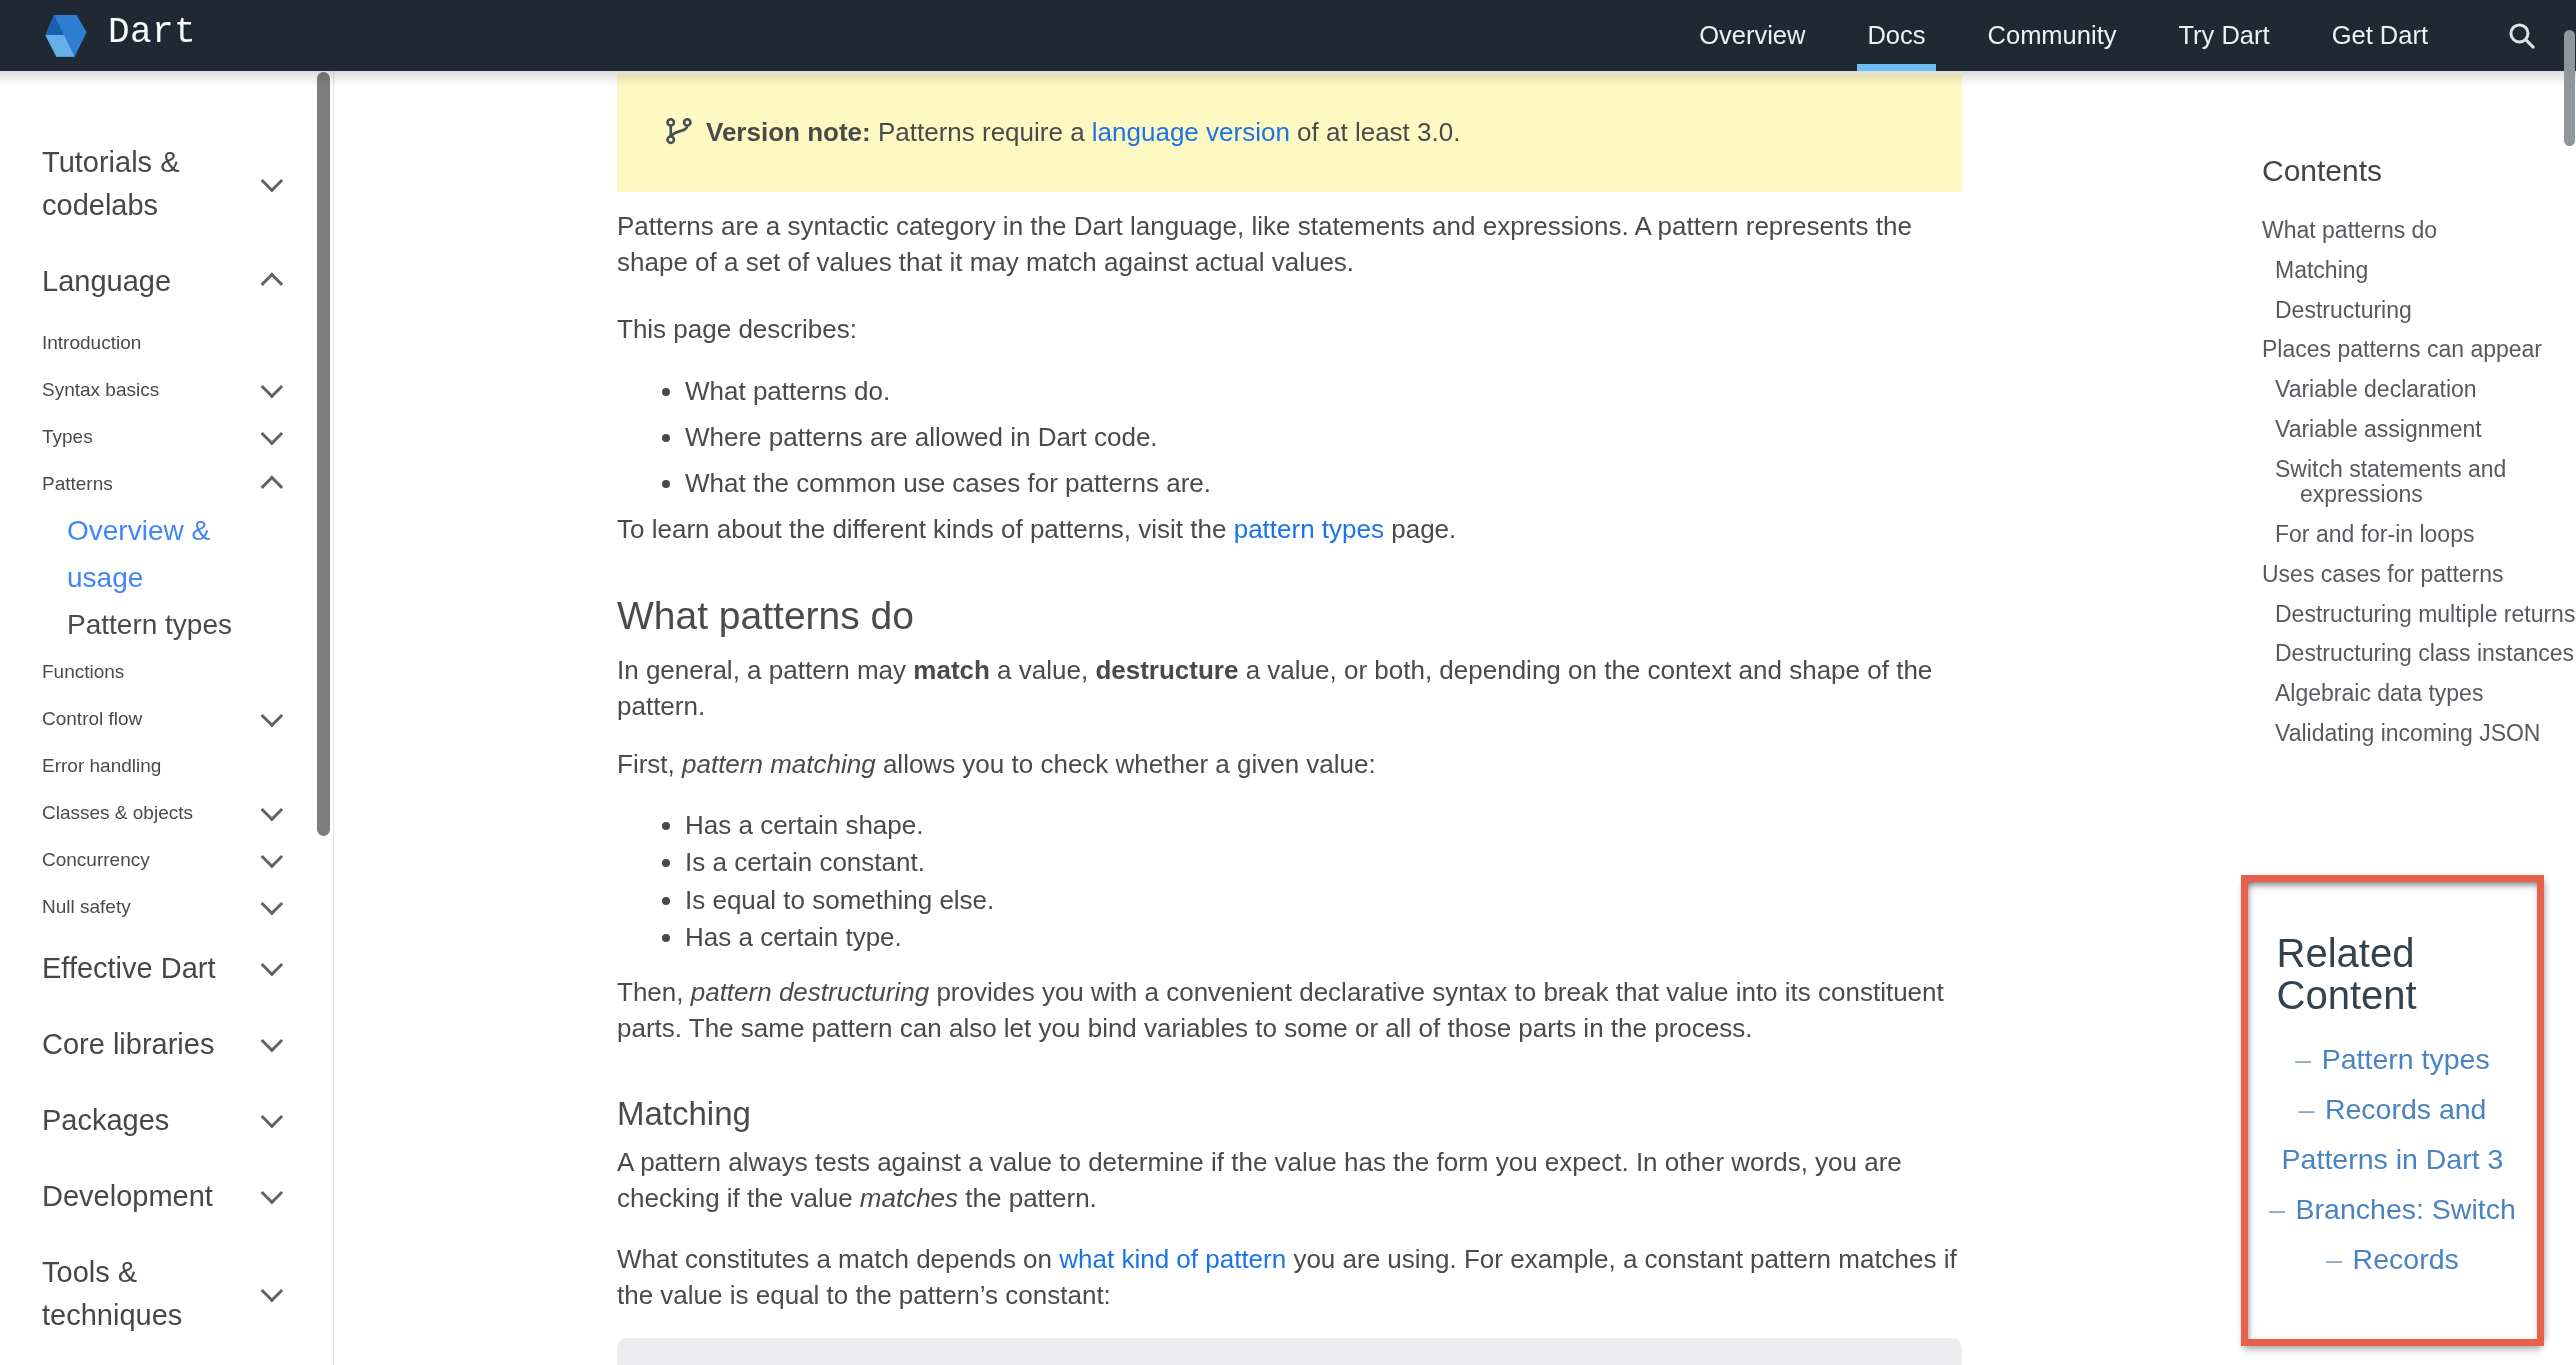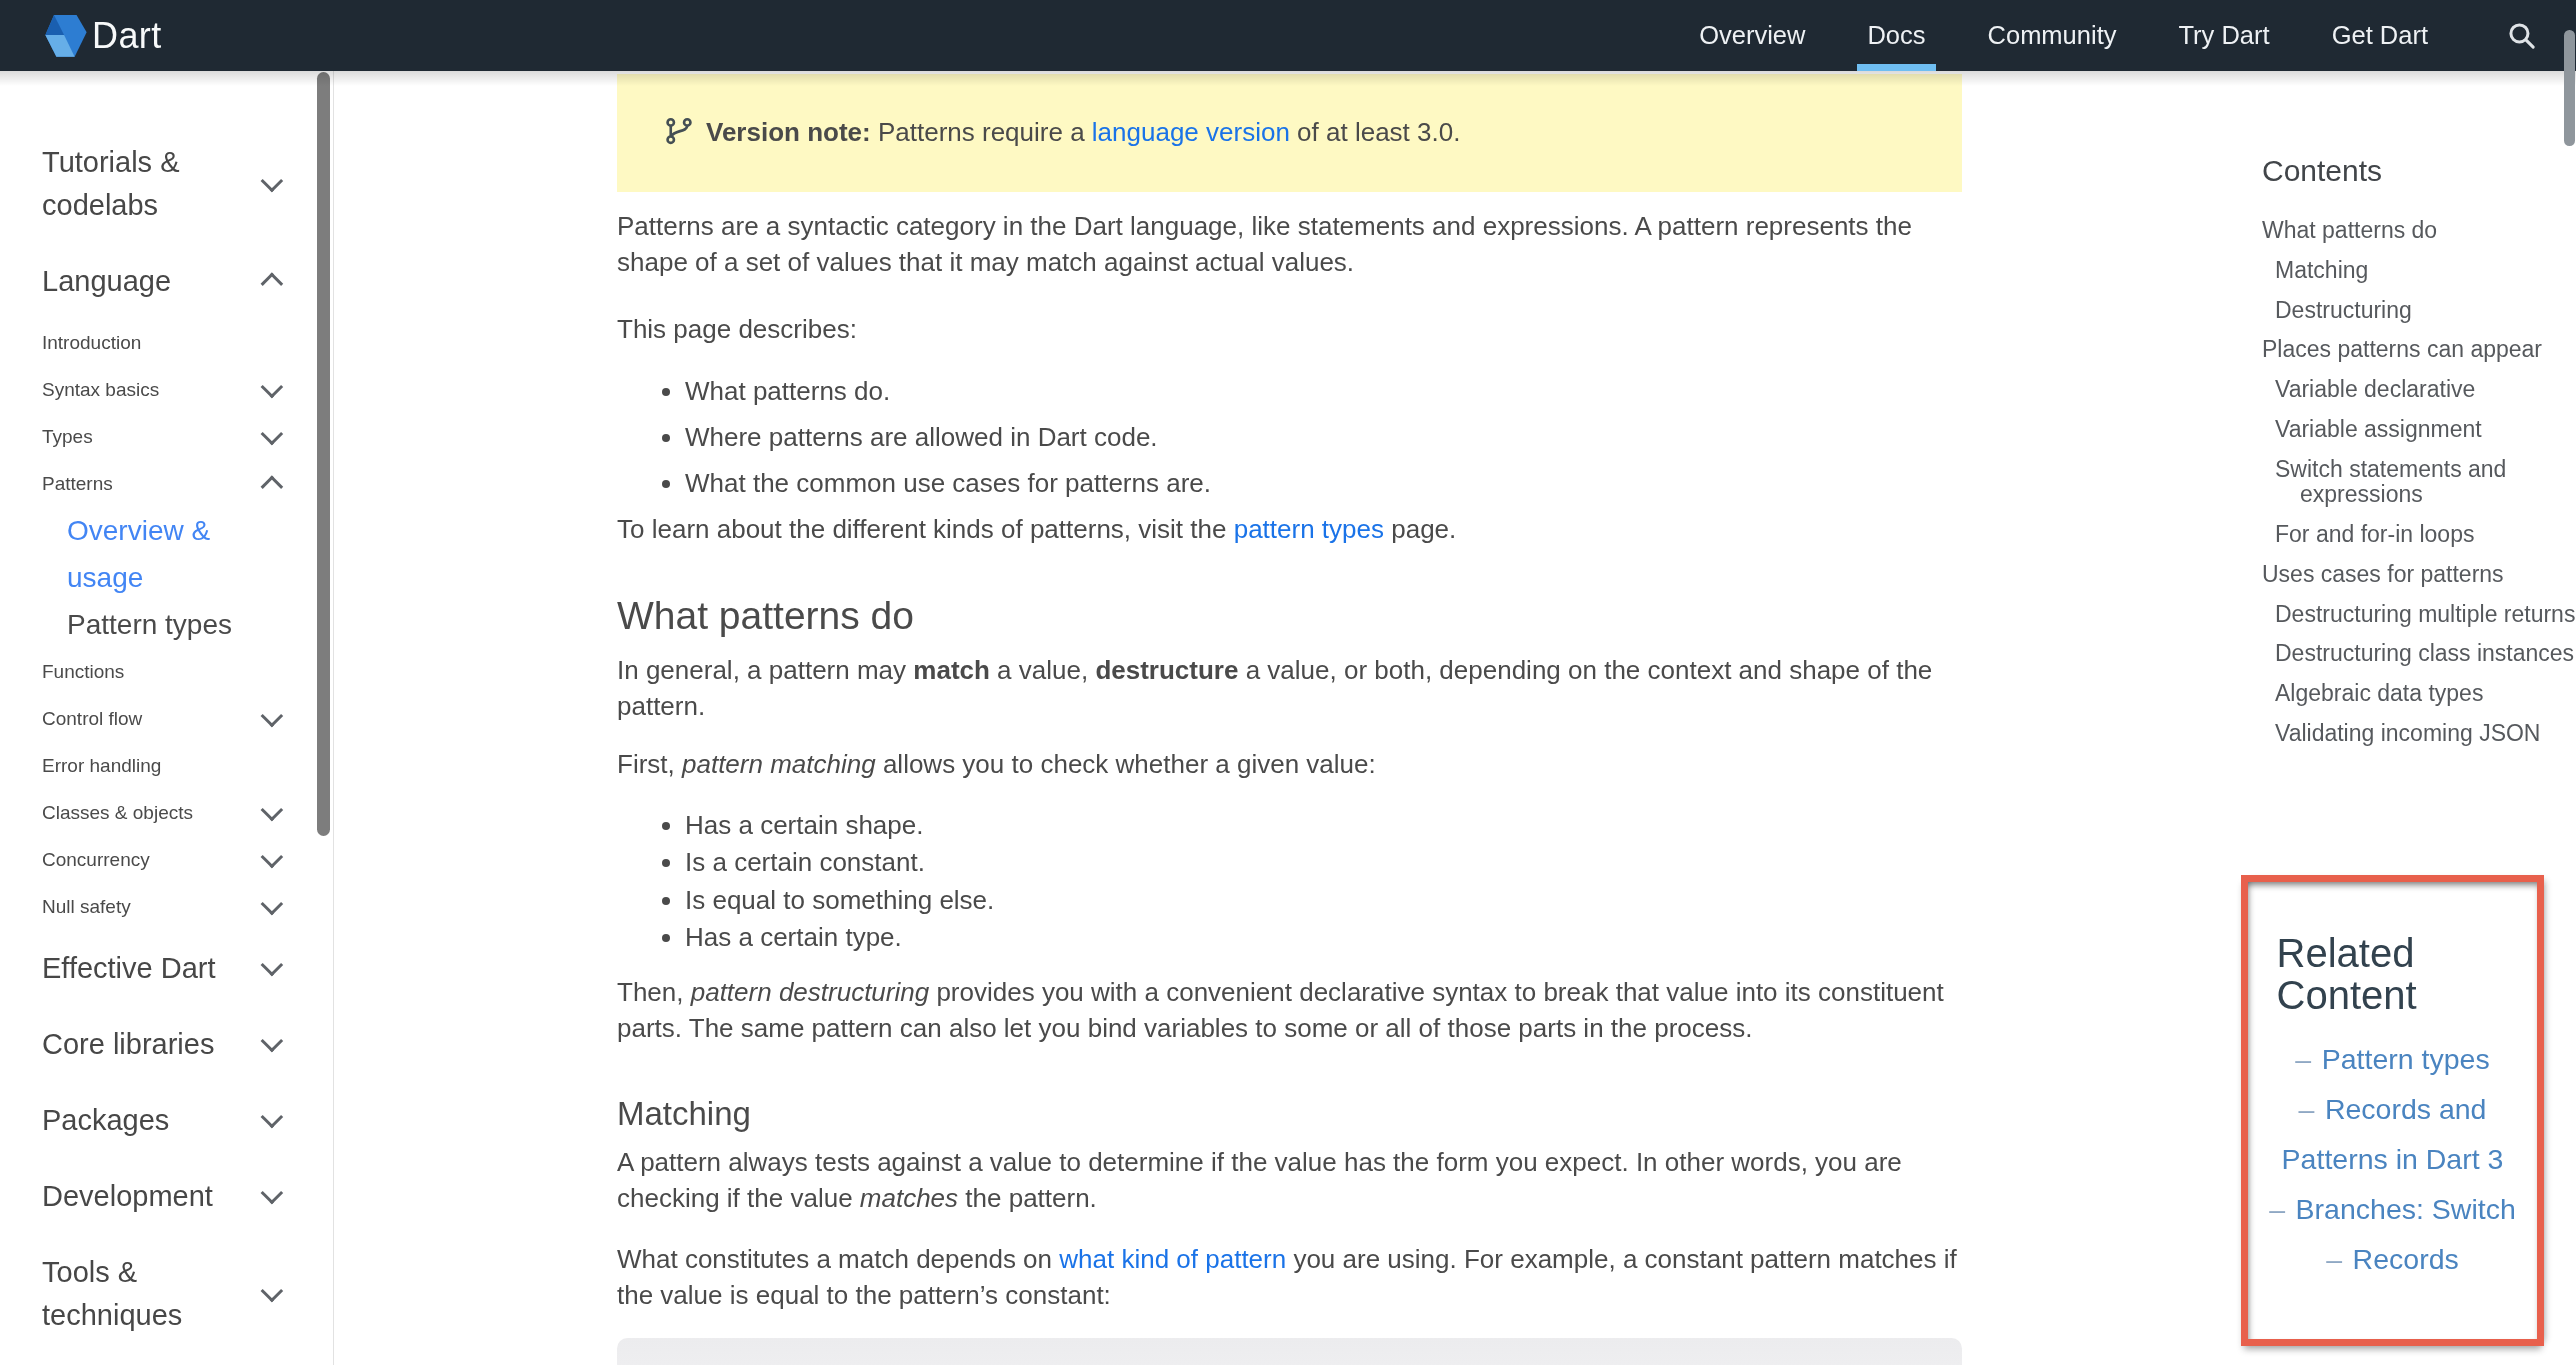--- a/index.html
+++ b/index.html
@@ -5,21 +5,21 @@
   html,body{margin:0;padding:0;}
   body{
     width:2576px;height:1365px;position:relative;overflow:hidden;
     background:#ffffff;font-family:"Liberation Sans",sans-serif;color:#4a4a4a;
   }
   
   .site-header{
     position:absolute;top:0;left:0;width:2576px;height:71px;background:#1f2933;
     display:flex;align-items:center;padding:0 38px 0 42px;box-sizing:border-box;z-index:30;
   }
-  .logo{display:flex;align-items:center;gap:2px;}
+  .logo{display:flex;align-items:flex-start;gap:18px;font-family:Liberation Mono, monospace;}
   .logo svg{width:48px;height:48px;display:block;}
   .logo-text{color:#f7f9fa;font-size:36px;font-weight:500;letter-spacing:0.4px;}
   .top-nav{margin-left:auto;display:flex;align-items:center;gap:53px;height:100%;}
   .nav-item{
     position:relative;color:#eef1f4;font-size:25.5px;font-weight:400;height:100%;
     display:flex;align-items:center;padding:0 4.5px;cursor:pointer;
   }
   .nav-item.active::after{
     content:"";position:absolute;left:-6px;right:-6px;bottom:0;height:6.8px;background:#6fbef2;
   }
@@ -273,21 +273,21 @@
   </div>
 </main>
 
 <aside class="toc">
   <div class="toc-title">Contents</div>
   <ul>
     <li class="lvl1">What patterns do</li>
     <li class="lvl2">Matching</li>
     <li class="lvl2">Destructuring</li>
     <li class="lvl1">Places patterns can appear</li>
-    <li class="lvl2">Variable declarative</li>
+    <li class="lvl2">Variable declaration</li>
     <li class="lvl2">Variable assignment</li>
     <li class="lvl2">Switch statements and expressions</li>
     <li class="lvl2">For and for-in loops</li>
     <li class="lvl1">Uses cases for patterns</li>
     <li class="lvl2">Destructuring multiple returns</li>
     <li class="lvl2">Destructuring class instances</li>
     <li class="lvl2">Algebraic data types</li>
     <li class="lvl2">Validating incoming JSON</li>
   </ul>
 </aside>

